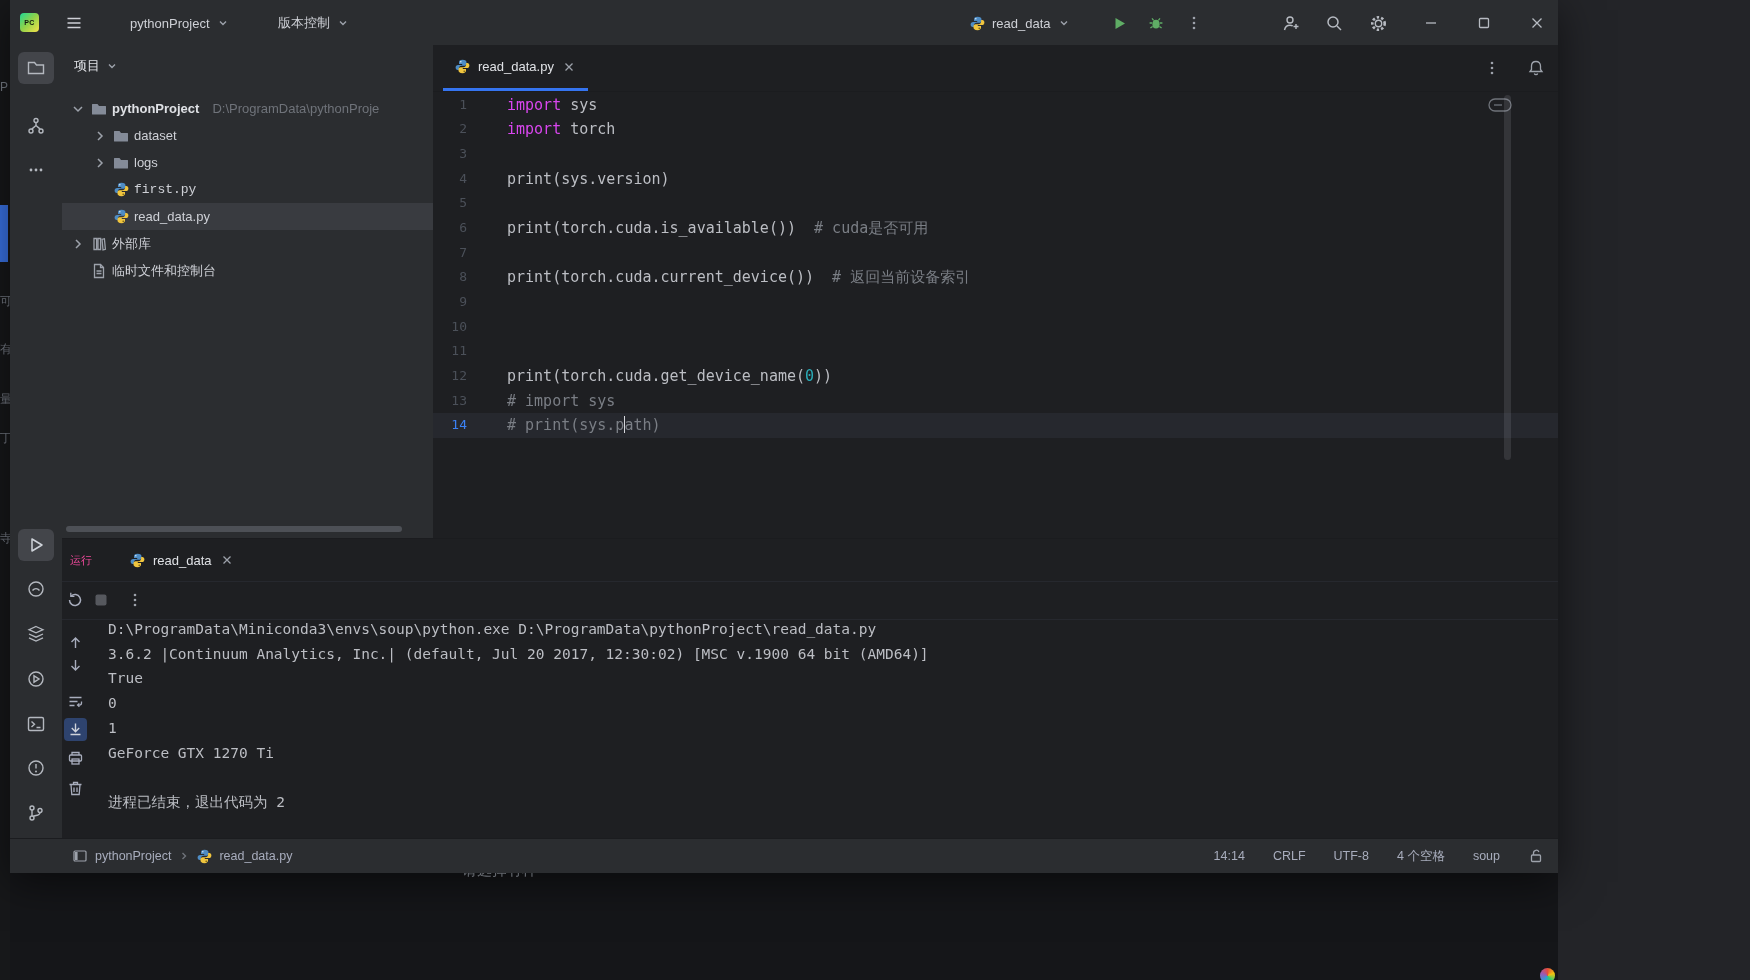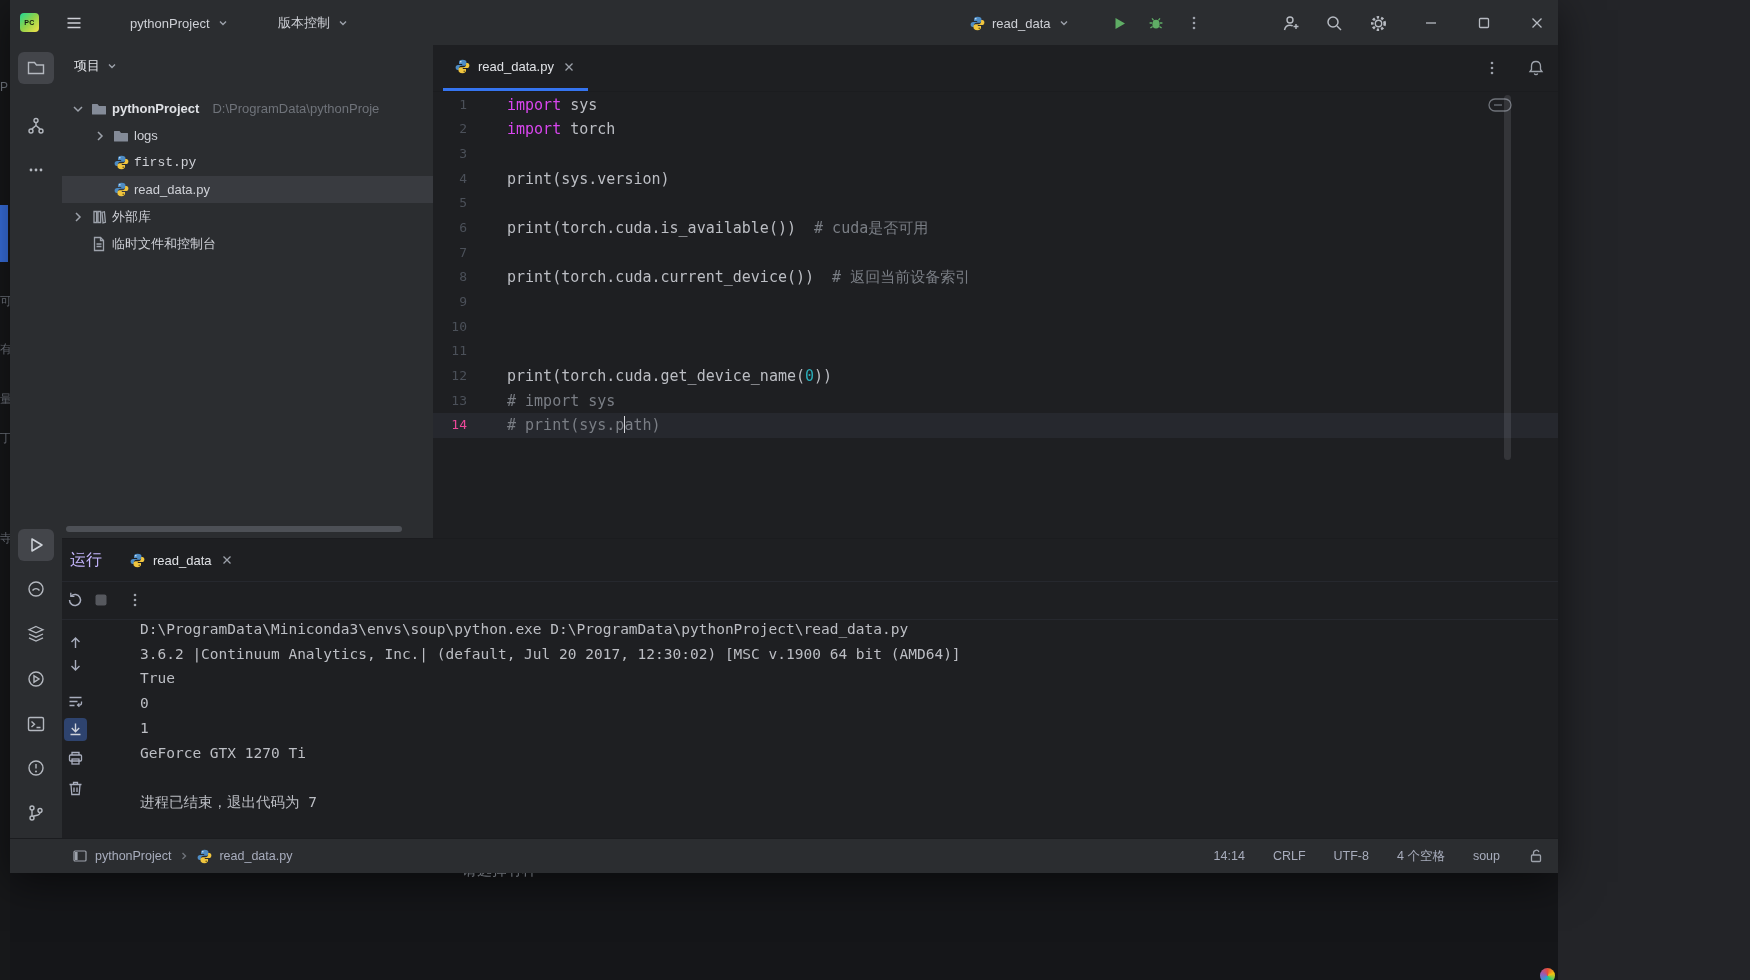--- a/index.html
+++ b/index.html
@@ -40,39 +40,39 @@
   #editor{position:absolute;left:423px;top:45px;width:1125px;height:493px;background:#1e1f22;overflow:hidden;}
   #tabbar{position:absolute;left:0;top:0;width:100%;height:46px;border-bottom:1px solid #1b1c1f;}
   .editor-tab{position:absolute;left:10px;top:0;height:46px;display:flex;align-items:center;gap:8px;padding:0 12px;box-sizing:border-box;border-bottom:3px solid #3574f0;color:#dfe1e5;font-size:13px;}
   #tab-kebab{position:absolute;right:52px;top:9px;width:28px;height:28px;display:flex;align-items:center;justify-content:center;border-radius:5px;}
   #bell{position:absolute;right:8px;top:9px;width:28px;height:28px;display:flex;align-items:center;justify-content:center;border-radius:5px;}
   #inspect-widget{position:absolute;left:1055px;top:53px;}
   #code-lines{position:absolute;left:0;top:47.5px;right:0;}
   .code-line{height:24.7px;position:relative;font-family:"DejaVu Sans Mono",monospace;font-size:15px;}
   .code-line.active{background:#26282e;}
   .ln{position:absolute;left:0;top:0;width:34px;text-align:right;font-size:13px;color:#4b5059;line-height:24.7px;}
-  .code-line.active .ln{color:#ec4899;}
+  .code-line.active .ln{color:#3b82f6;}
   .lt{position:absolute;left:74px;top:0;white-space:pre;line-height:24.7px;color:#bcbec4;}
   .tok-kw{color:#d946ef;}
   .tok-pl{color:#bcbec4;}
   .tok-cm{color:#7a7e85;}
   .tok-num{color:#2aacb8;}
   .caret{display:inline-block;width:1.6px;height:17px;background:#d6d8dd;vertical-align:middle;margin:0 -0.8px;position:relative;top:-1px;}
   #editor-scrollbar{position:absolute;left:1071px;top:50px;width:7px;height:365px;border-radius:4px;background:rgba(166,170,180,.16);}
   
   #runpanel{position:absolute;left:52px;top:538px;width:1496px;height:300px;background:#1e1f22;border-top:1px solid #1b1c1f;overflow:hidden;}
   #run-header{position:absolute;left:0;top:0;width:100%;height:42px;border-bottom:1px solid #26282e;}
-  #run-title{position:absolute;left:8px;top:0;height:42px;display:flex;align-items:center;font-size:16px;color:#c4b5fd;}
+  #run-title{position:absolute;left:8px;top:0;height:42px;display:flex;align-items:center;font-size:11px;color:#ec4899;}
   .run-tab{position:absolute;left:56px;top:0;height:42px;display:flex;align-items:center;gap:8px;padding:0 12px;color:#dfe1e5;font-size:13px;}
   #run-toolbar{position:absolute;left:0;top:42px;width:100%;height:38px;border-bottom:1px solid #26282e;}
   .rt-btn{position:absolute;top:7px;width:26px;height:24px;display:flex;align-items:center;justify-content:center;border-radius:5px;}
   #console-gutter{position:absolute;left:0;top:80px;width:30px;bottom:0;}
   .gut-btn{position:absolute;left:2px;width:23px;height:23px;display:flex;align-items:center;justify-content:center;border-radius:4px;}
   .gut-btn.sel{background:#2e436e;}
-  #console{position:absolute;left:46px;top:78px;right:16px;bottom:4px;overflow:hidden;margin-left:32px;}
+  #console{position:absolute;left:46px;top:78px;right:16px;bottom:4px;overflow:hidden;}
   .console-line{min-height:24.7px;line-height:24.7px;white-space:pre;font-size:14.5px;font-family:"DejaVu Sans Mono",monospace;color:#bcbec4;}
   
   #statusbar{position:absolute;left:0;top:838px;width:1548px;height:34px;background:#2b2d30;border-top:1px solid #1b1c1f;font-size:12.5px;color:#a8adbd;}
   #sb-left{position:absolute;left:62px;top:0;height:34px;display:flex;align-items:center;gap:7px;}
   #sb-right{position:absolute;right:14px;top:0;height:34px;display:flex;align-items:center;gap:28px;}
   .sb-item{white-space:nowrap;}
 </style>
 </head>
 <body>
 
@@ -321,20 +321,33 @@
           <span class="tree-chev">
             <svg width="16" height="16" viewBox="0 0 16 16">
               <path d="M6 4l4 4-4 4" fill="none" stroke="#9da2ab" stroke-width="1.5"></path>
             </svg>
           </span>
           <span class="tree-icon">
             <svg width="16" height="16" viewBox="0 0 16 16">
               <path d="M1.5 3h5l1.5 2h6.5a.5.5 0 0 1 .5.5V13a.5.5 0 0 1-.5.5H1.5A.5.5 0 0 1 1 13V3.5a.5.5 0 0 1 .5-.5z" fill="#848b98"></path>
             </svg>
           </span>
+          <span class="tree-label">dataset</span>
+        </div>
+        <div class="tree-row" style="padding-left: 30px;">
+          <span class="tree-chev">
+            <svg width="16" height="16" viewBox="0 0 16 16">
+              <path d="M6 4l4 4-4 4" fill="none" stroke="#9da2ab" stroke-width="1.5"></path>
+            </svg>
+          </span>
+          <span class="tree-icon">
+            <svg width="16" height="16" viewBox="0 0 16 16">
+              <path d="M1.5 3h5l1.5 2h6.5a.5.5 0 0 1 .5.5V13a.5.5 0 0 1-.5.5H1.5A.5.5 0 0 1 1 13V3.5a.5.5 0 0 1 .5-.5z" fill="#848b98"></path>
+            </svg>
+          </span>
           <span class="tree-label">logs</span>
         </div>
         <div class="tree-row" style="padding-left: 30px; font-family: Liberation Mono, monospace;">
           <span class="tree-chev"></span>
           <span class="tree-icon">
             <svg width="15" height="15" viewBox="0 0 15 15">
               <path d="M7.5.8C4.9.8 4 1.9 4 3.4V5h3.2v.9H3.1C1.6 5.9.6 7 .6 8.6c0 1.5.8 2.5 2.1 2.5h1.2V9.3c0-1.5 1.2-2.5 2.6-2.5h2.9c1.2 0 2.1-.9 2.1-2.1V3.4C11.5 1.9 10.4.8 7.5.8z" fill="#4e8cc4"></path>
               <path d="M7.5 14.2c2.6 0 3.5-1.1 3.5-2.6v-1.6H7.8v-.9h4.1c1.5 0 2.5-1.1 2.5-2.7 0-1.5-.8-2.5-2.1-2.5h-1.2v1.8c0 1.5-1.2 2.5-2.6 2.5H5.6c-1.2 0-2.1.9-2.1 2.1v1.3c0 1.5 1.1 2.6 4 2.6z" fill="#f0c53e"></path>
               <circle cx="5.8" cy="2.8" r=".8" fill="#dceaf5"></circle>
               <circle cx="9.2" cy="12.2" r=".8" fill="#6b5613"></circle>
@@ -579,21 +592,21 @@
         </div>
       </div>
     <div id="console">
         <div class="console-line">D:\ProgramData\Miniconda3\envs\soup\python.exe D:\ProgramData\pythonProject\read_data.py</div>
         <div class="console-line">3.6.2 |Continuum Analytics, Inc.| (default, Jul 20 2017, 12:30:02) [MSC v.1900 64 bit (AMD64)]</div>
         <div class="console-line">True</div>
         <div class="console-line">0</div>
         <div class="console-line">1</div>
         <div class="console-line">GeForce GTX 1270 Ti</div>
         <div class="console-line"></div>
-        <div class="console-line">进程已结束，退出代码为 7</div>
+        <div class="console-line">进程已结束，退出代码为 2</div>
       </div>
   </div>
 
   <div id="statusbar">
     <div id="sb-left">
       <span>
           <svg width="16" height="16" viewBox="0 0 16 16" fill="none" stroke="#9da2ab" stroke-width="1.2">
             <rect x="2" y="3" width="12" height="10" rx="1"></rect>
             <path d="M3 4h2.6v8H3z" fill="#9da2ab" stroke="none"></path>
           </svg>

